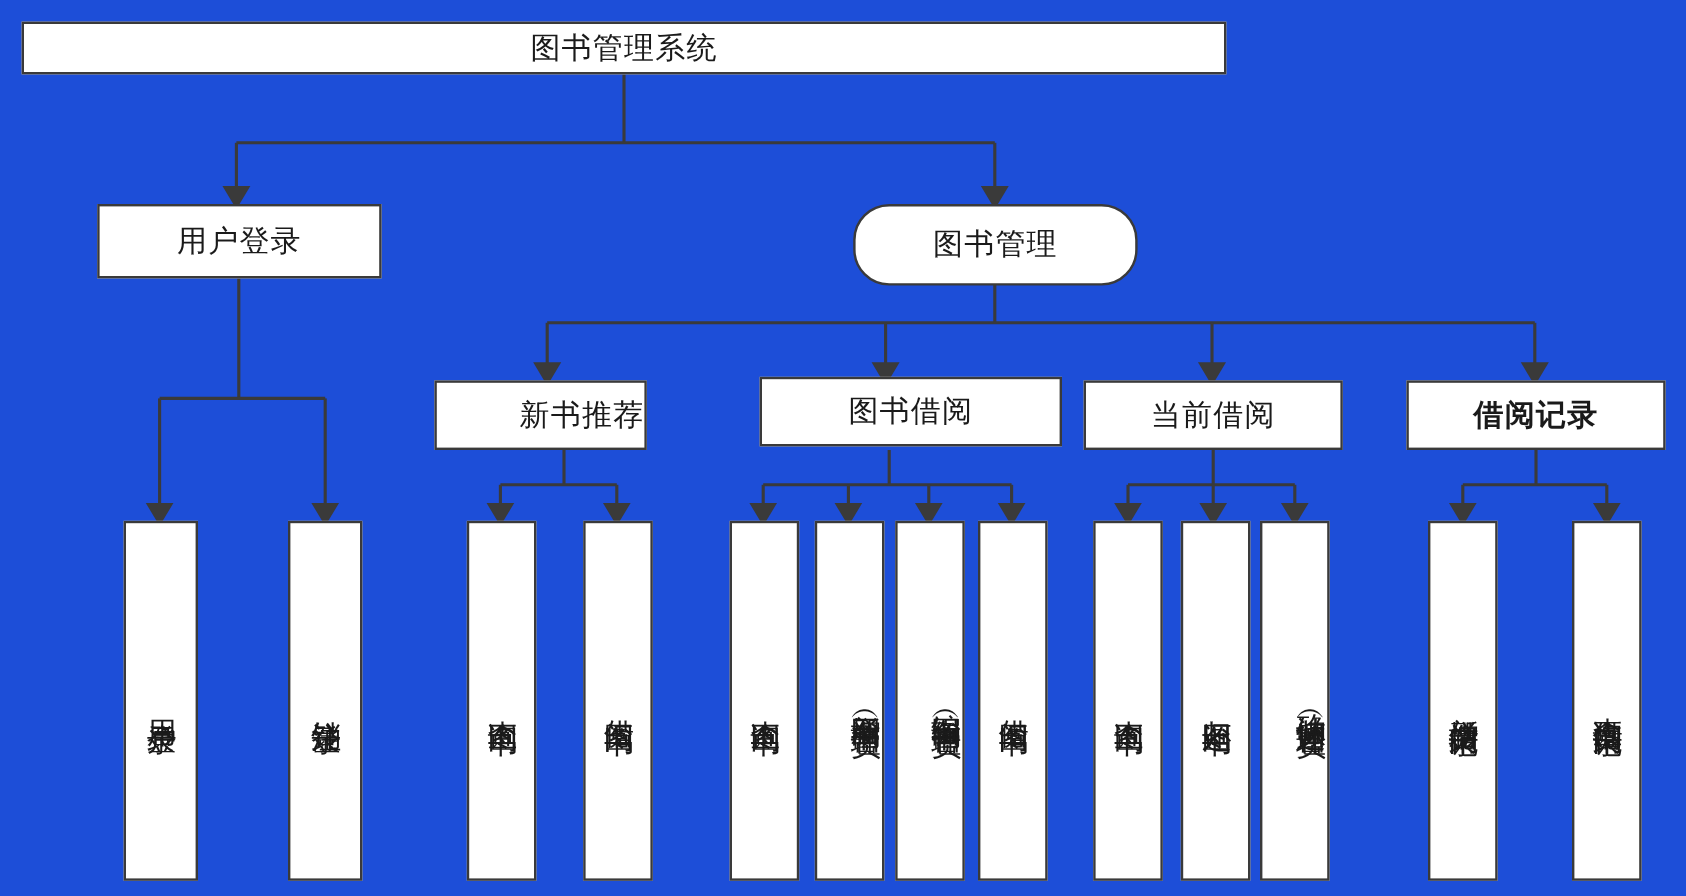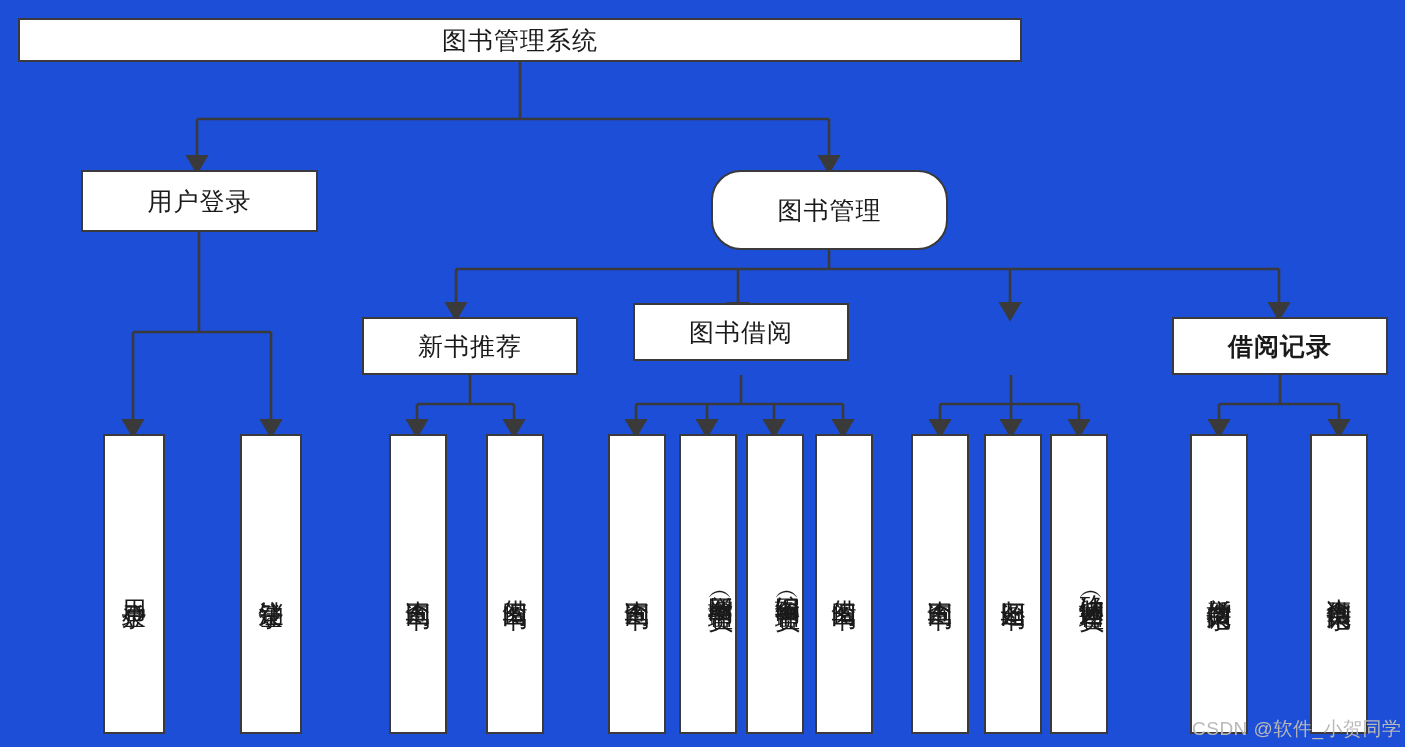--- a/index.html
+++ b/index.html
@@ -116,29 +116,32 @@
     </g>
   </svg>
 
   <div class="node horizontal" style="left:18px; top:18px; width:1004px; height:44px;">
     <span>图书管理系统</span>
   </div>
 
   <div class="node horizontal" style="left:81px; top:170px; width:237px; height:62px;">
     <span>用户登录</span>
   </div>
-  <div class="node horizontal" style="left:711px; top:170px; width:237px; height:80px;border-radius:30px;">
+  <div class="node horizontal" style="left:711px; top:170px; width:237px; height:68px;border-radius:30px;">
     <span>图书管理</span>
   </div>
 
-  <div class="node horizontal" style="left:362px; top:317px; width:216px; height:58px;">
+  <div class="node horizontal" style="left:362px; top:317px; width:177px; height:58px;justify-content:flex-end;">
     <span>新书推荐</span>
   </div>
-  <div class="node horizontal" style="left:633px; top:303px; width:216px; height:58px;">
+  <div class="node horizontal" style="left:633px; top:314px; width:252px; height:58px;">
     <span>图书借阅</span>
+  </div>
+  <div class="node horizontal" style="left:903px; top:317px; width:216px; height:58px;">
+    <span>当前借阅</span>
   </div>
   <div class="node horizontal" style="left:1172px; top:317px; width:216px; height:58px;font-weight:bold;">
     <span>借阅记录</span>
   </div>
 
   <div class="node vertical mid" style="left:103px; top:434px; width:62px; height:300px;">
     <span>用户登录</span>
   </div>
   <div class="node vertical mid" style="left:240px; top:434px; width:62px; height:300px;">
     <span>注销登录</span>
@@ -174,17 +177,14 @@
     <span>确认归还（管理员）</span>
   </div>
 
   <div class="node vertical mid" style="left:1190px; top:434px; width:58px; height:300px;">
     <span>新增借阅记录</span>
   </div>
   <div class="node vertical mid" style="left:1310px; top:434px; width:58px; height:300px;">
     <span>查询借阅记录</span>
   </div>
 
-  <div class="watermark" style="left:1192px; top:716px;">
-    <span>CSDN @软件_小贺同学</span>
-  </div>
 
 </div>
 
 </body></html>

